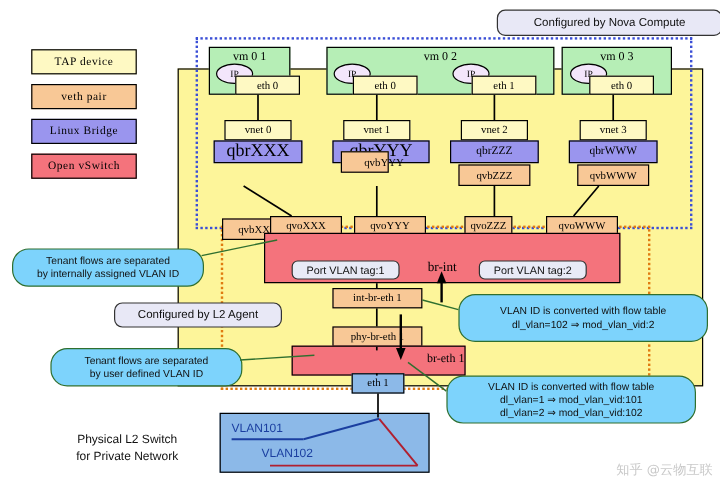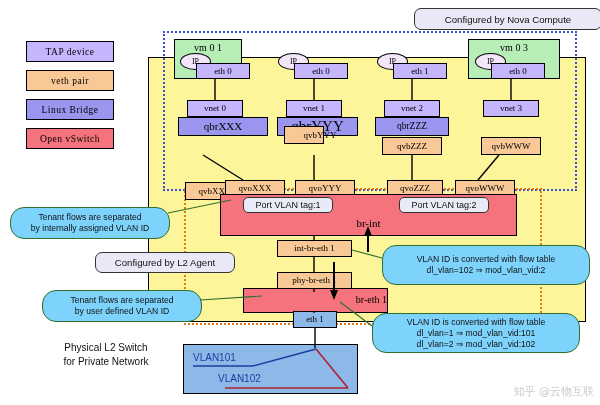--- a/index.html
+++ b/index.html
@@ -18,21 +18,21 @@
   .node{
     position:absolute;box-sizing:border-box;
     border:1px solid #000;
     display:flex;align-items:center;justify-content:center;
     text-align:center;
     font-family:"Liberation Serif", serif;
     color:#000;
     line-height:1;
     white-space:nowrap;
   }
-  .tap{background:#c4b5fd;}
+  .tap{background:#fef9c3;}
   .veth{background:#f8c896;}
   .lbridge{background:#9a95ee;}
   .ovs{background:#f4737c;}
   .vmbox{background:#b6eeb6;}
   .swbox{background:#8cb9e8;}
 
   
   .legend-item{
     position:absolute;box-sizing:border-box;
     border:1px solid #000;
@@ -85,20 +85,21 @@
   }
   .tagchip{
     position:absolute;box-sizing:border-box;
     background:#e8eaf6;
     border:1px solid #333;
     border-radius:5px;
     display:flex;align-items:center;justify-content:center;
     font-family:"Liberation Sans", sans-serif;
     font-size:9px;color:#111;
     white-space:nowrap;
+    margin-top:20px;
   }
 
   
   .ipell{
     position:absolute;box-sizing:border-box;
     background:#f3e6fb;
     border:1px solid #000;
     border-radius:50%;
     display:flex;align-items:center;justify-content:center;
     font-size:8px;font-family:"Liberation Serif", serif;
@@ -155,20 +156,23 @@
     <span>Open   vSwitch</span>
   </div>
 
   <div class="chip" style="left:414px;top:8px;width:188px;height:22px;">
     <span>Configured by Nova Compute</span>
   </div>
 
   <div class="node vmbox" style="left:174px;top:39px;width:68px;height:40px;align-items:flex-start;justify-content:center;padding-left:16px;">
     <span class="serif-lbl" style="left:0;right:0;top:3px;text-align:center;font-size:10px;">vm 0 1</span>
   </div>
+  <div class="node vmbox" style="left:272px;top:39px;width:190px;height:40px;align-items:flex-start;justify-content:center;">
+    <span class="serif-lbl" style="left:0;right:0;top:3px;text-align:center;font-size:10px;">vm 0 2</span>
+  </div>
   <div class="node vmbox" style="left:468px;top:39px;width:92px;height:40px;align-items:flex-start;justify-content:center;">
     <span class="serif-lbl" style="left:0;right:0;top:3px;text-align:center;font-size:10px;">vm 0 3</span>
   </div>
 
   <div class="ipell" style="left:180px;top:53px;width:31px;height:17px;">
     <span>IP</span>
   </div>
   <div class="ipell" style="left:278px;top:53px;width:31px;height:17px;">
     <span>IP</span>
   </div>
@@ -198,50 +202,53 @@
   <div class="node tap" style="left:286px;top:100px;width:56px;height:17px;font-size:9px;">
     <span>vnet 1</span>
   </div>
   <div class="node tap" style="left:384px;top:100px;width:56px;height:17px;font-size:9px;">
     <span>vnet 2</span>
   </div>
   <div class="node tap" style="left:483px;top:100px;width:56px;height:17px;font-size:9px;">
     <span>vnet 3</span>
   </div>
 
-  <div class="node lbridge" style="left:178px;top:117px;width:90px;height:19px;font-size:11px;">
+  <div class="node lbridge" style="left:178px;top:117px;width:74px;height:19px;font-size:15px;">
     <span>qbrXXX</span>
   </div>
   <div class="node lbridge" style="left:277px;top:117px;width:81px;height:19px;font-size:15px;">
     <span>qbrYYY</span>
   </div>
   <div class="node lbridge" style="left:375px;top:117px;width:74px;height:19px;font-size:9.5px;">
     <span>qbrZZZ</span>
   </div>
+  <div class="node lbridge" style="left:474px;top:117px;width:74px;height:19px;font-size:9.5px;">
+    <span>qbrWWW</span>
+  </div>
 
   <div class="node veth" style="left:185px;top:137px;width:60px;height:18px;font-size:9px;margin-top:45px;">
     <span>qvbXXX</span>
   </div>
   <div class="node veth" style="left:284px;top:126px;width:40px;height:18px;font-size:9px;padding-left:32px;">
     <span>qvbYYY</span>
   </div>
   <div class="node veth" style="left:382px;top:137px;width:60px;height:18px;font-size:9px;">
     <span>qvbZZZ</span>
   </div>
   <div class="node veth" style="left:481px;top:137px;width:60px;height:18px;font-size:9px;">
     <span>qvbWWW</span>
   </div>
 
   <div class="node veth" style="left:225px;top:180px;width:60px;height:17px;font-size:9px;">
     <span>qvoXXX</span>
   </div>
   <div class="node veth" style="left:295px;top:180px;width:60px;height:17px;font-size:9px;">
     <span>qvoYYY</span>
   </div>
-  <div class="node veth" style="left:387px;top:180px;width:56px;height:17px;font-size:9px;">
+  <div class="node veth" style="left:387px;top:180px;width:40px;height:17px;font-size:9px;">
     <span>qvoZZZ</span>
   </div>
   <div class="node veth" style="left:455px;top:180px;width:60px;height:17px;font-size:9px;">
     <span>qvoWWW</span>
   </div>
 
   <div class="node ovs" style="left:220px;top:194px;width:297px;height:42px;align-items:flex-end;justify-content:center;">
     <span class="serif-lbl" style="left:0;right:0;bottom:6px;text-align:center;font-size:11px;">br-int</span>
   </div>
   <div class="tagchip" style="left:243px;top:197px;width:90px;height:16px;">
@@ -264,21 +271,21 @@
   </div>
 
   <div class="node swbox" style="left:293px;top:311px;width:44px;height:17px;font-size:9px;">
     <span>eth 1</span>
   </div>
 
   <div class="node swbox" style="left:183px;top:344px;width:175px;height:50px;"></div>
   <span class="vlanlbl" style="left:193px;top:352px;">VLAN101</span>
   <span class="vlanlbl" style="left:218px;top:373px;">VLAN102</span>
 
-  <div class="plain" style="left:36px;top:341px;width:140px;">Physical L2 Switch
+  <div class="plain" style="left:36px;top:360px;width:140px;">Physical L2 Switch
 for Private Network</div>
 
   <div class="callout" style="left:10px;top:207px;width:160px;height:32px;">
     <span style="white-space:pre-line;">Tenant flows are separated
 by internally assigned VLAN ID</span>
   </div>
 
   <div class="chip" style="left:95px;top:252px;width:140px;height:21px;">
     <span>Configured by L2 Agent</span>
   </div>

